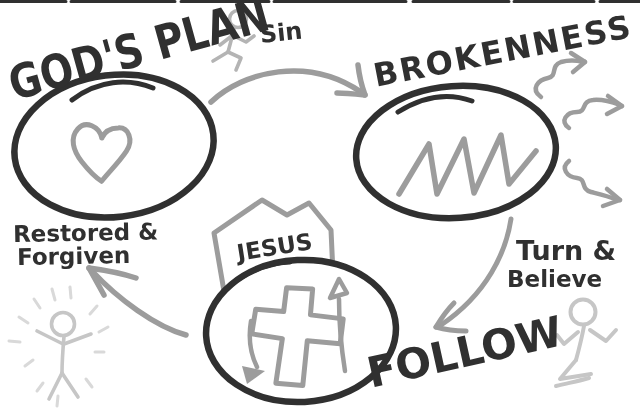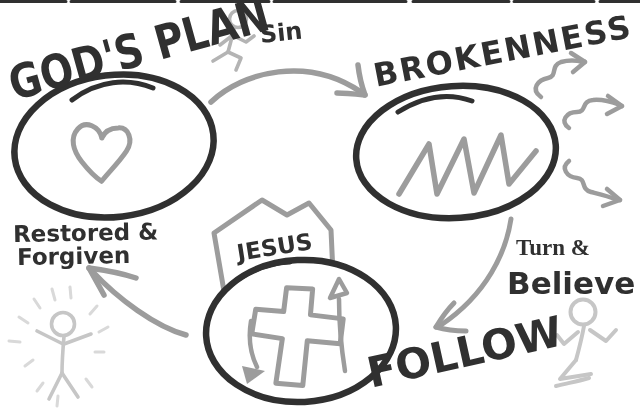--- a/index.html
+++ b/index.html
@@ -145,21 +145,21 @@
   <div class="t" style="left:10px; top:58px; font-size:47px; transform:rotate(-15.5deg) scaleX(0.83);">GOD'S PLAN</div>
 
   <div class="t" style="left:374px; top:58px; font-size:32px; letter-spacing:2px; transform:rotate(-11deg);">BROKENNESS</div>
 
   <div class="t" style="left:368px; top:350px; font-size:42px; transform:rotate(-12.5deg);">FOLLOW</div>
 
   <div class="t" style="left:260px; top:22px; font-size:24px; transform:rotate(-6deg);">Sin</div>
 
   <div class="t" style="left:237px; top:240px; font-size:23px; transform:rotate(-9deg);">JESUS</div>
 
-  <div class="t" style="left:516px; top:235px; font-size:23px;font-family:Liberation Serif, serif;">Turn &amp;</div>
+  <div class="t" style="left:516px; top:235px; font-size:27px;">Turn &amp;</div>
 
-  <div class="t" style="left:507px; top:266px; font-size:31px;">Believe</div>
+  <div class="t" style="left:507px; top:266px; font-size:23px;">Believe</div>
 
   <div class="t" style="left:13px; top:221px; font-size:23px; transform:rotate(-1deg);">Restored &amp;</div>
 
   <div class="t" style="left:17px; top:244px; font-size:23px; transform:rotate(-1deg);">Forgiven</div>
 
 </div>
 
 </body></html>

